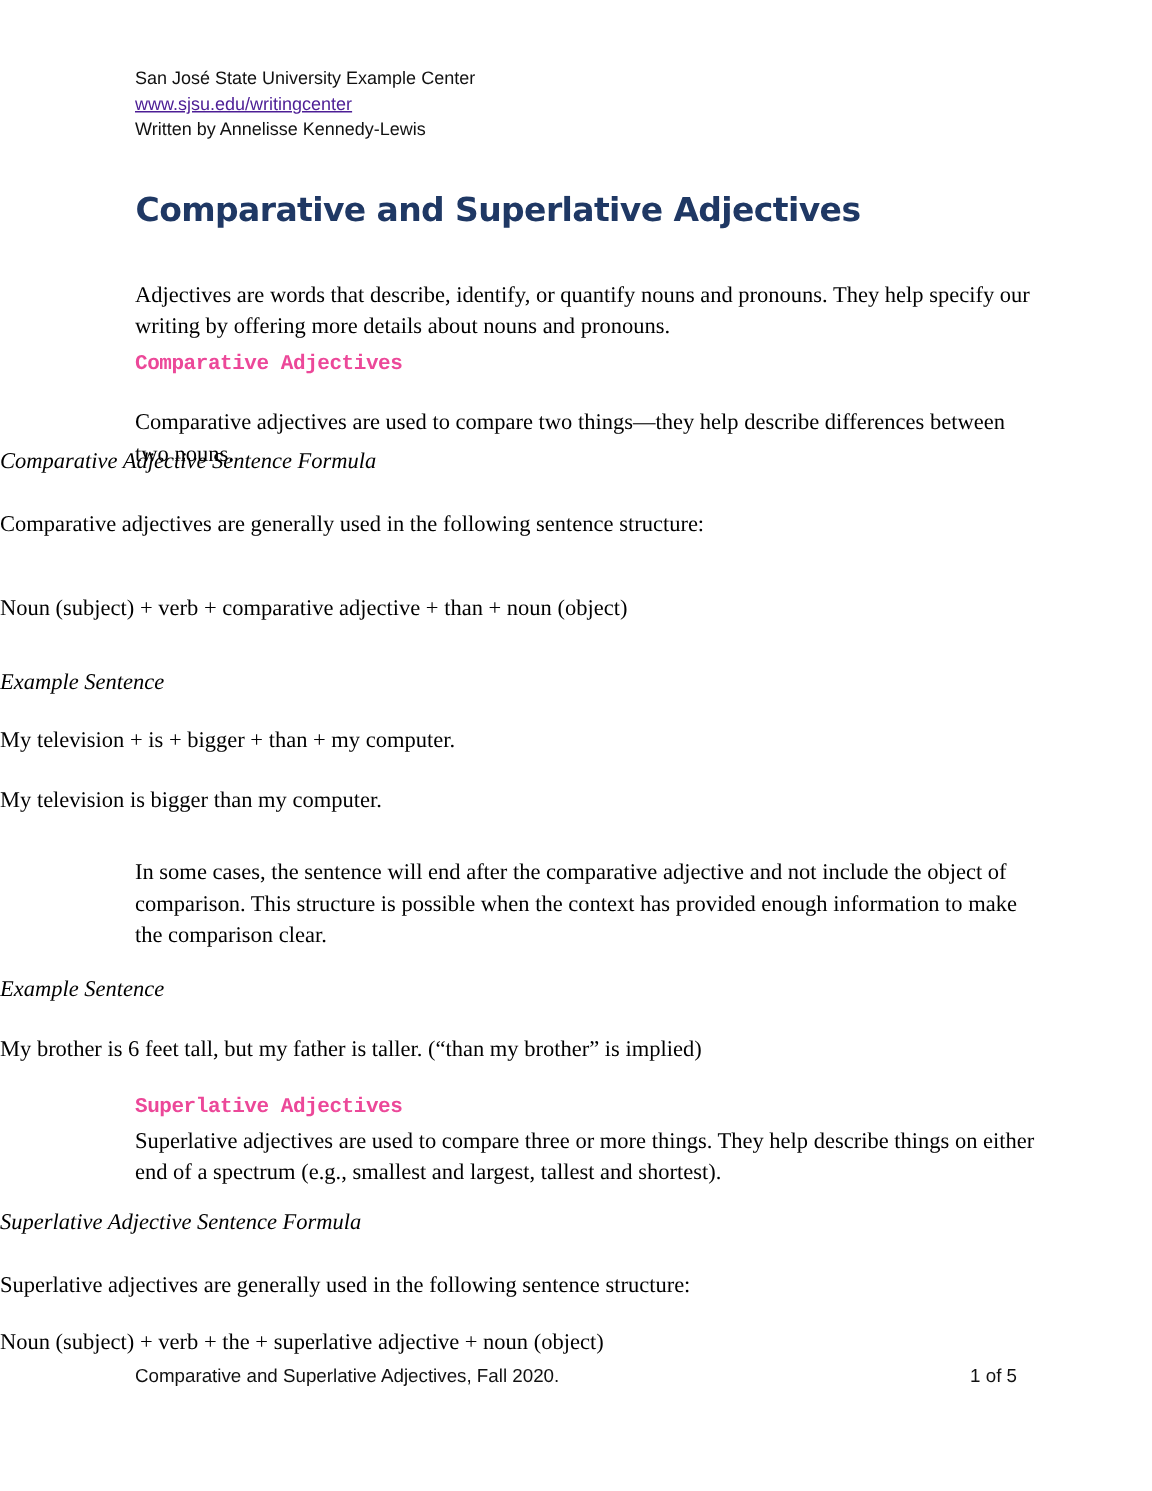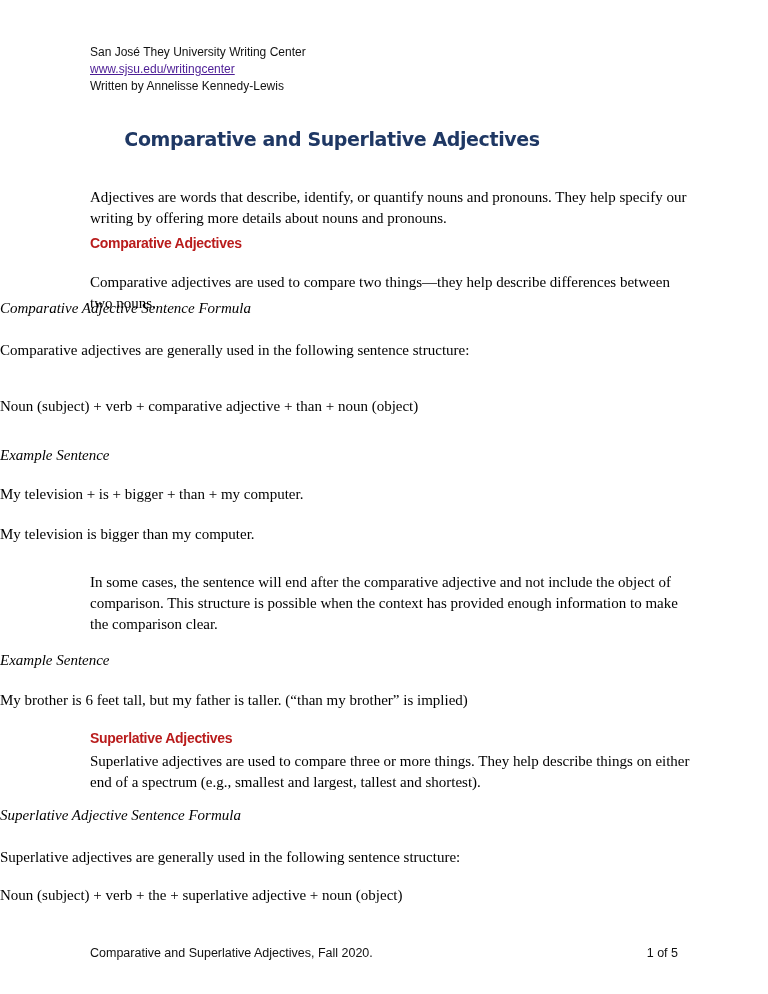--- a/index.html
+++ b/index.html
@@ -1,34 +1,34 @@
 <!DOCTYPE html>
 <html><head>
   <meta charset="utf-8">
   <style>
     html, body { margin: 0; padding: 0; background: #ffffff; }
     body { width: 768px; height: 994px; position: relative; overflow: hidden; }
     .page { position: absolute; left: 0; top: 0; width: 768px; height: 994px; background: #fff; }
     .hdr { position: absolute; left: 90px; top: 44px; font-family: "Liberation Sans", sans-serif; font-size: 12px; line-height: 17px; color: #111; }
     .hdr a { color: #4c1d95; text-decoration: underline; }
-    .title { position: absolute; left: 0; width: 664px; top: 128px; text-align: center; font-family: "DejaVu Sans", sans-serif; font-weight: bold; font-size: 19px; color: #1f3864; letter-spacing: -0.4px; }
+    .title { position: absolute; left: 0; width: 664px; top: 128px; text-align: center; font-family: "DejaVu Sans", sans-serif; font-weight: bold; font-size: 22px; color: #1f3864; letter-spacing: -0.4px; }
     .serif { font-family: "Liberation Serif", serif; font-size: 15px; color: #000; line-height: 21px; }
     .para { position: absolute; left: 90px; width: 600px; }
     .center { position: absolute; left: 0; width: 768px; text-align: left; }
     .ital { font-style: italic; }
-    .h2 { position: absolute; left: 90px; font-family: Liberation Sans, sans-serif; font-weight: bold; font-size: 14px; color: #b91c1c; letter-spacing: -0.3px; }
-    .footer { position: absolute; top: 910px; left: 90px; width: 588px; font-family: "Liberation Sans", sans-serif; font-size: 12.5px; color: #111; display: flex; justify-content: space-between; margin-top: 36px; }
+    .h2 { position: absolute; left: 90px; font-family: Liberation Mono, monospace; font-weight: bold; font-size: 14px; color: #ec4899; letter-spacing: -0.3px; }
+    .footer { position: absolute; top: 910px; left: 90px; width: 588px; font-family: "Liberation Sans", sans-serif; font-size: 12.5px; color: #111; display: flex; justify-content: space-between; }
   </style>
 </head>
 <body>
 
 <div class="page">
 
   <div class="hdr">
-    <div>San José They University Writing Center</div>
+    <div>San José State University Example Center</div>
     <div><a href="www.sjsu.edu/writingcenter">www.sjsu.edu/writingcenter</a></div>
     <div>Written by Annelisse Kennedy-Lewis</div>
   </div>
 
   <div class="title">Comparative and Superlative Adjectives</div>
 
   <div class="para serif" style="top:187px;">Adjectives are words that describe, identify, or quantify nouns and pronouns. They help specify our writing by offering more details about nouns and pronouns.</div>
 
   <div class="h2" style="top:235px;">Comparative Adjectives</div>
 

